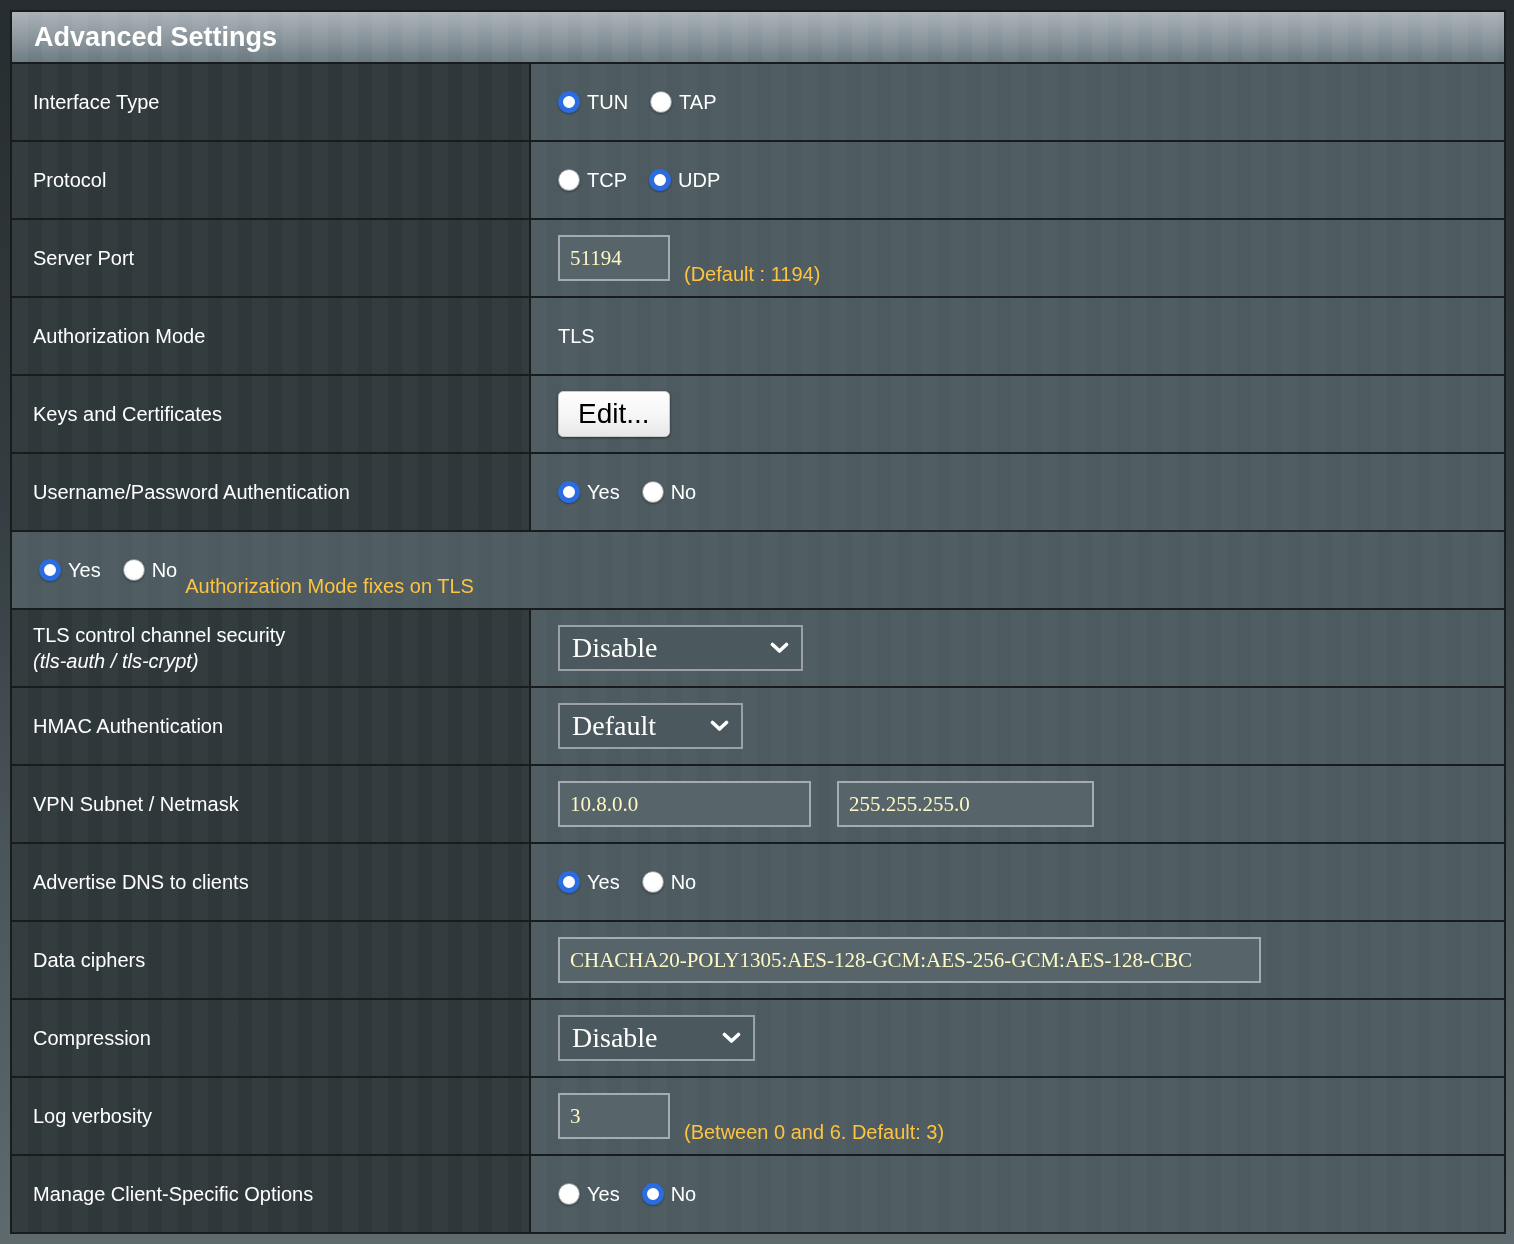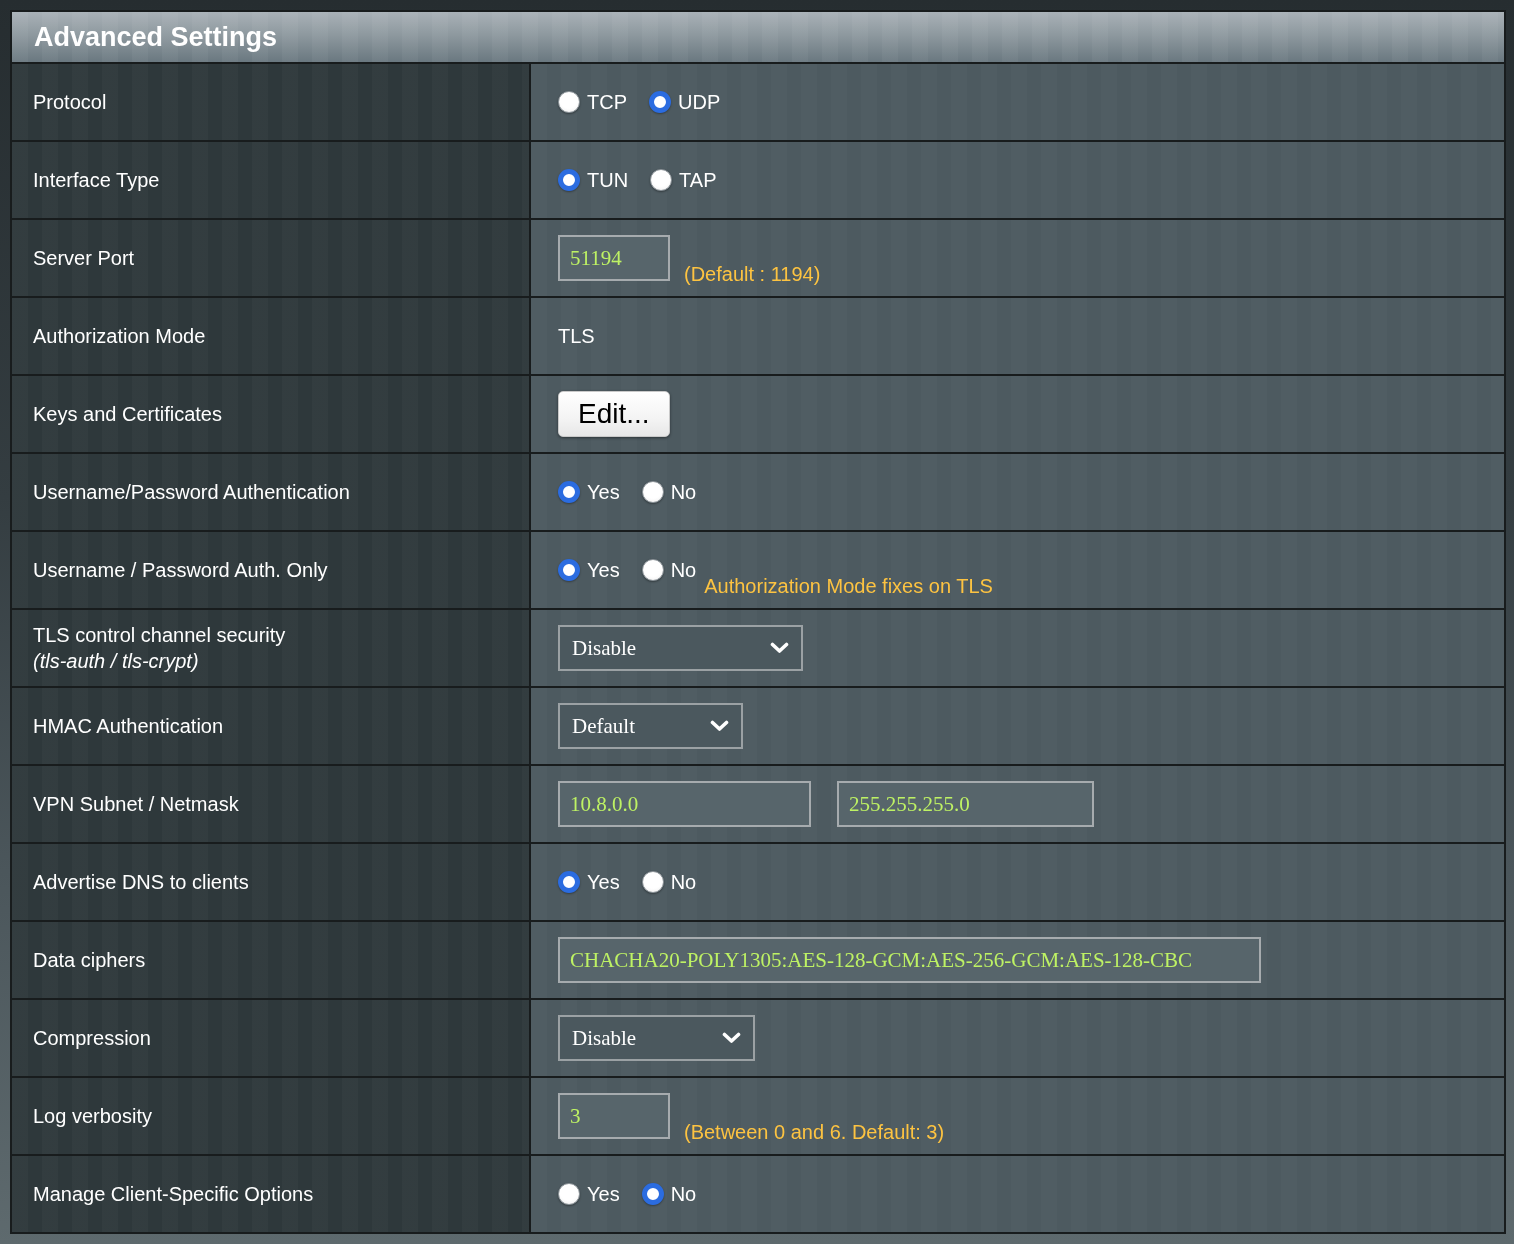--- a/index.html
+++ b/index.html
@@ -53,30 +53,30 @@
   .radio.on{
     width:12px;height:12px;
     border:5px solid var(--radio_selected_blue,#2b6ce0);
     background:#ffffff;
   }
   .opt-label{color:#fff;}
   
   .tin{
     height:46px;box-sizing:border-box;
     border:2px solid #a6abae;background:#57656b;
-    color:#bef264;font-family:"Liberation Serif",serif;font-size:21px;
+    color:#fef9c3;font-family:"Liberation Serif",serif;font-size:21px;
     padding:0 10px;outline:none;
   }
   
   .sel{
     height:46px;box-sizing:border-box;
     border:2px solid #9ba1a4;background:#4b585e;
     display:flex;align-items:center;justify-content:space-between;
     padding:0 12px 0 12px;
-    color:#fff;font-family:"Liberation Serif",serif;font-size:21px;
+    color:#fff;font-family:"Liberation Serif",serif;font-size:28px;
     cursor:default;
   }
   .chev{width:19px;height:12px;flex:none;margin-left:10px;}
   .chev polyline{fill:none;stroke:#ffffff;stroke-width:3.6;stroke-linecap:round;stroke-linejoin:round;}
   
   .btn{
     font-family:"Liberation Sans",sans-serif;font-size:28px;color:#000;
     background:linear-gradient(180deg,#ffffff 0%,#f4f4f4 60%,#e7e7e7 100%);
     border:1px solid #c9c9c9;border-radius:5px;
     padding:6px 19px;box-shadow:0 1px 3px rgba(0,0,0,0.45);
@@ -89,46 +89,46 @@
 </style>
 </head>
 <body>
 
 <div class="panel">
 
   <div class="thead">Advanced Settings</div>
 
   <div class="row">
     <div class="cl">
+        <span>Interface Type</span>
+      </div>
+    <div class="cr">
+      <span class="opt">
+        <span class="radio on"></span>
+        <span class="opt-label">TUN</span>
+      </span>
+      <span class="opt">
+        <span class="radio"></span>
+        <span class="opt-label">TAP</span>
+      </span>
+    </div>
+  </div>
+
+  <div class="row">
+    <div class="cl">
         <span>Protocol</span>
       </div>
     <div class="cr">
       <span class="opt">
         <span class="radio"></span>
         <span class="opt-label">TCP</span>
       </span>
       <span class="opt">
         <span class="radio on"></span>
         <span class="opt-label">UDP</span>
-      </span>
-    </div>
-  </div>
-
-  <div class="row">
-    <div class="cl">
-        <span>Interface Type</span>
-      </div>
-    <div class="cr">
-      <span class="opt">
-        <span class="radio on"></span>
-        <span class="opt-label">TUN</span>
-      </span>
-      <span class="opt">
-        <span class="radio"></span>
-        <span class="opt-label">TAP</span>
       </span>
     </div>
   </div>
 
   <div class="row">
     <div class="cl">
         <span>Server Port</span>
       </div>
     <div class="cr">
       <input class="tin" style="width: 112px;" value="51194">
@@ -164,23 +164,20 @@
         <span class="opt-label">Yes</span>
       </span>
       <span class="opt">
         <span class="radio"></span>
         <span class="opt-label">No</span>
       </span>
     </div>
   </div>
 
   <div class="row">
-    <div class="cl">
-        <span>Username / Password Auth. Only</span>
-      </div>
     <div class="cr">
       <span class="opt">
         <span class="radio on"></span>
         <span class="opt-label">Yes</span>
       </span>
       <span class="opt" style="margin-right:0">
         <span class="radio"></span>
         <span class="opt-label">No</span>
       </span>
       <span class="hint tight">Authorization Mode fixes on TLS</span>

